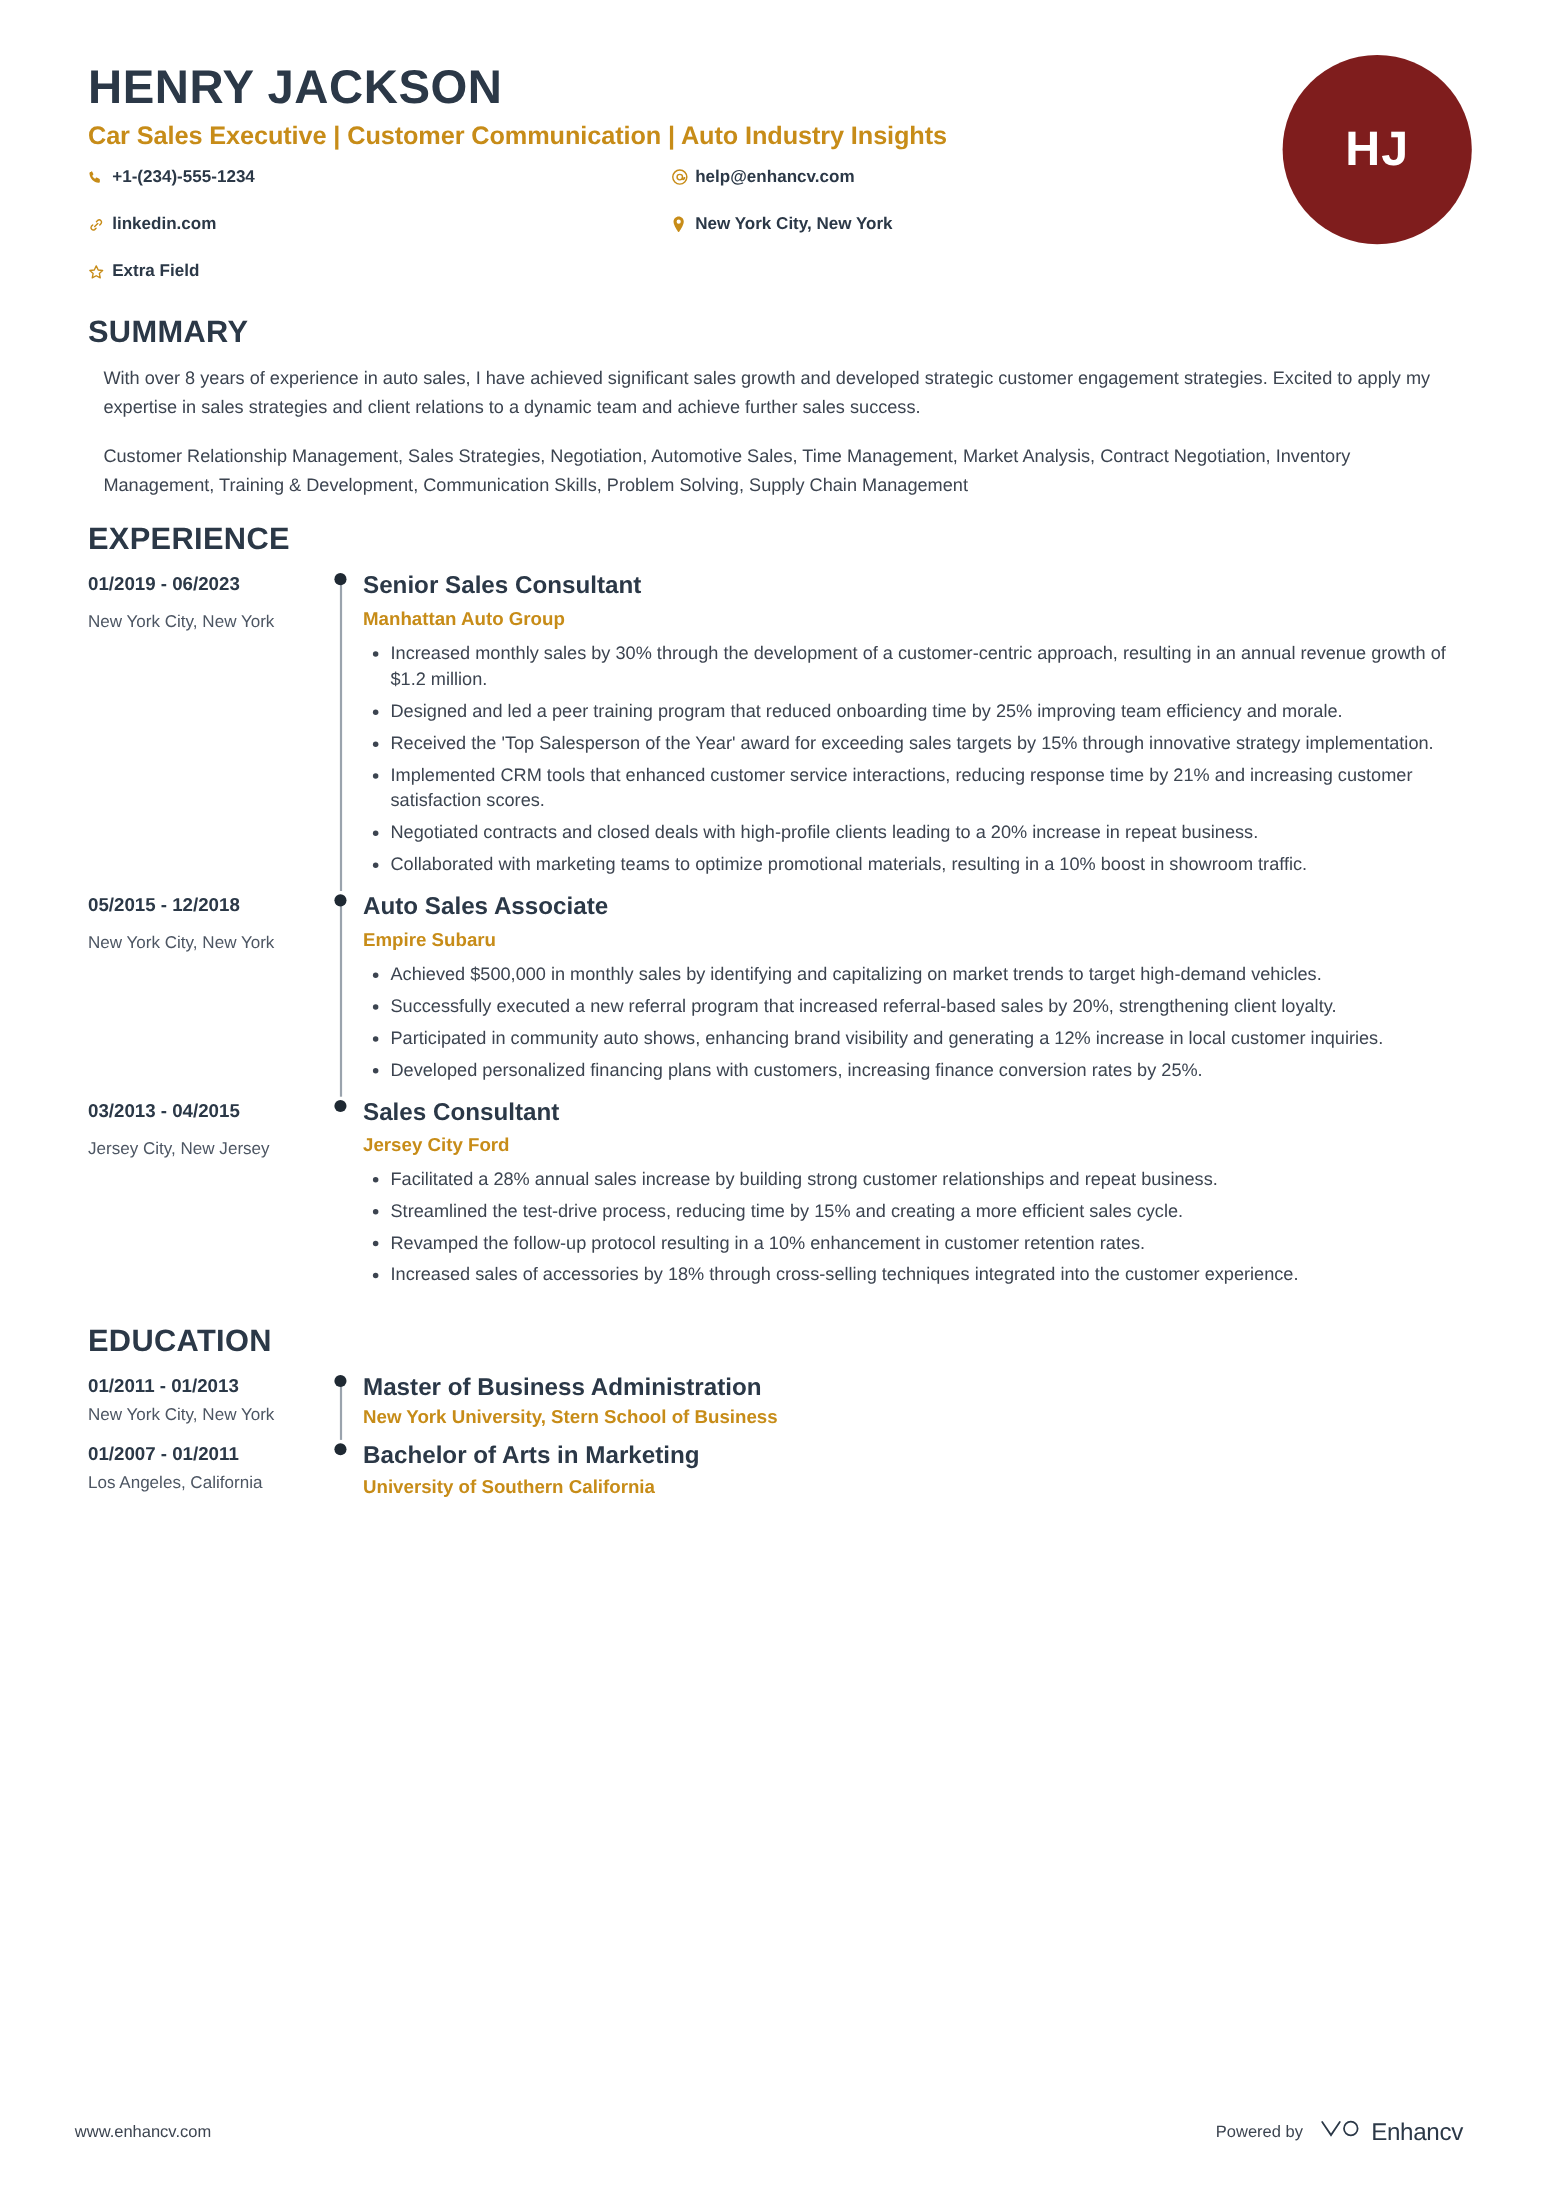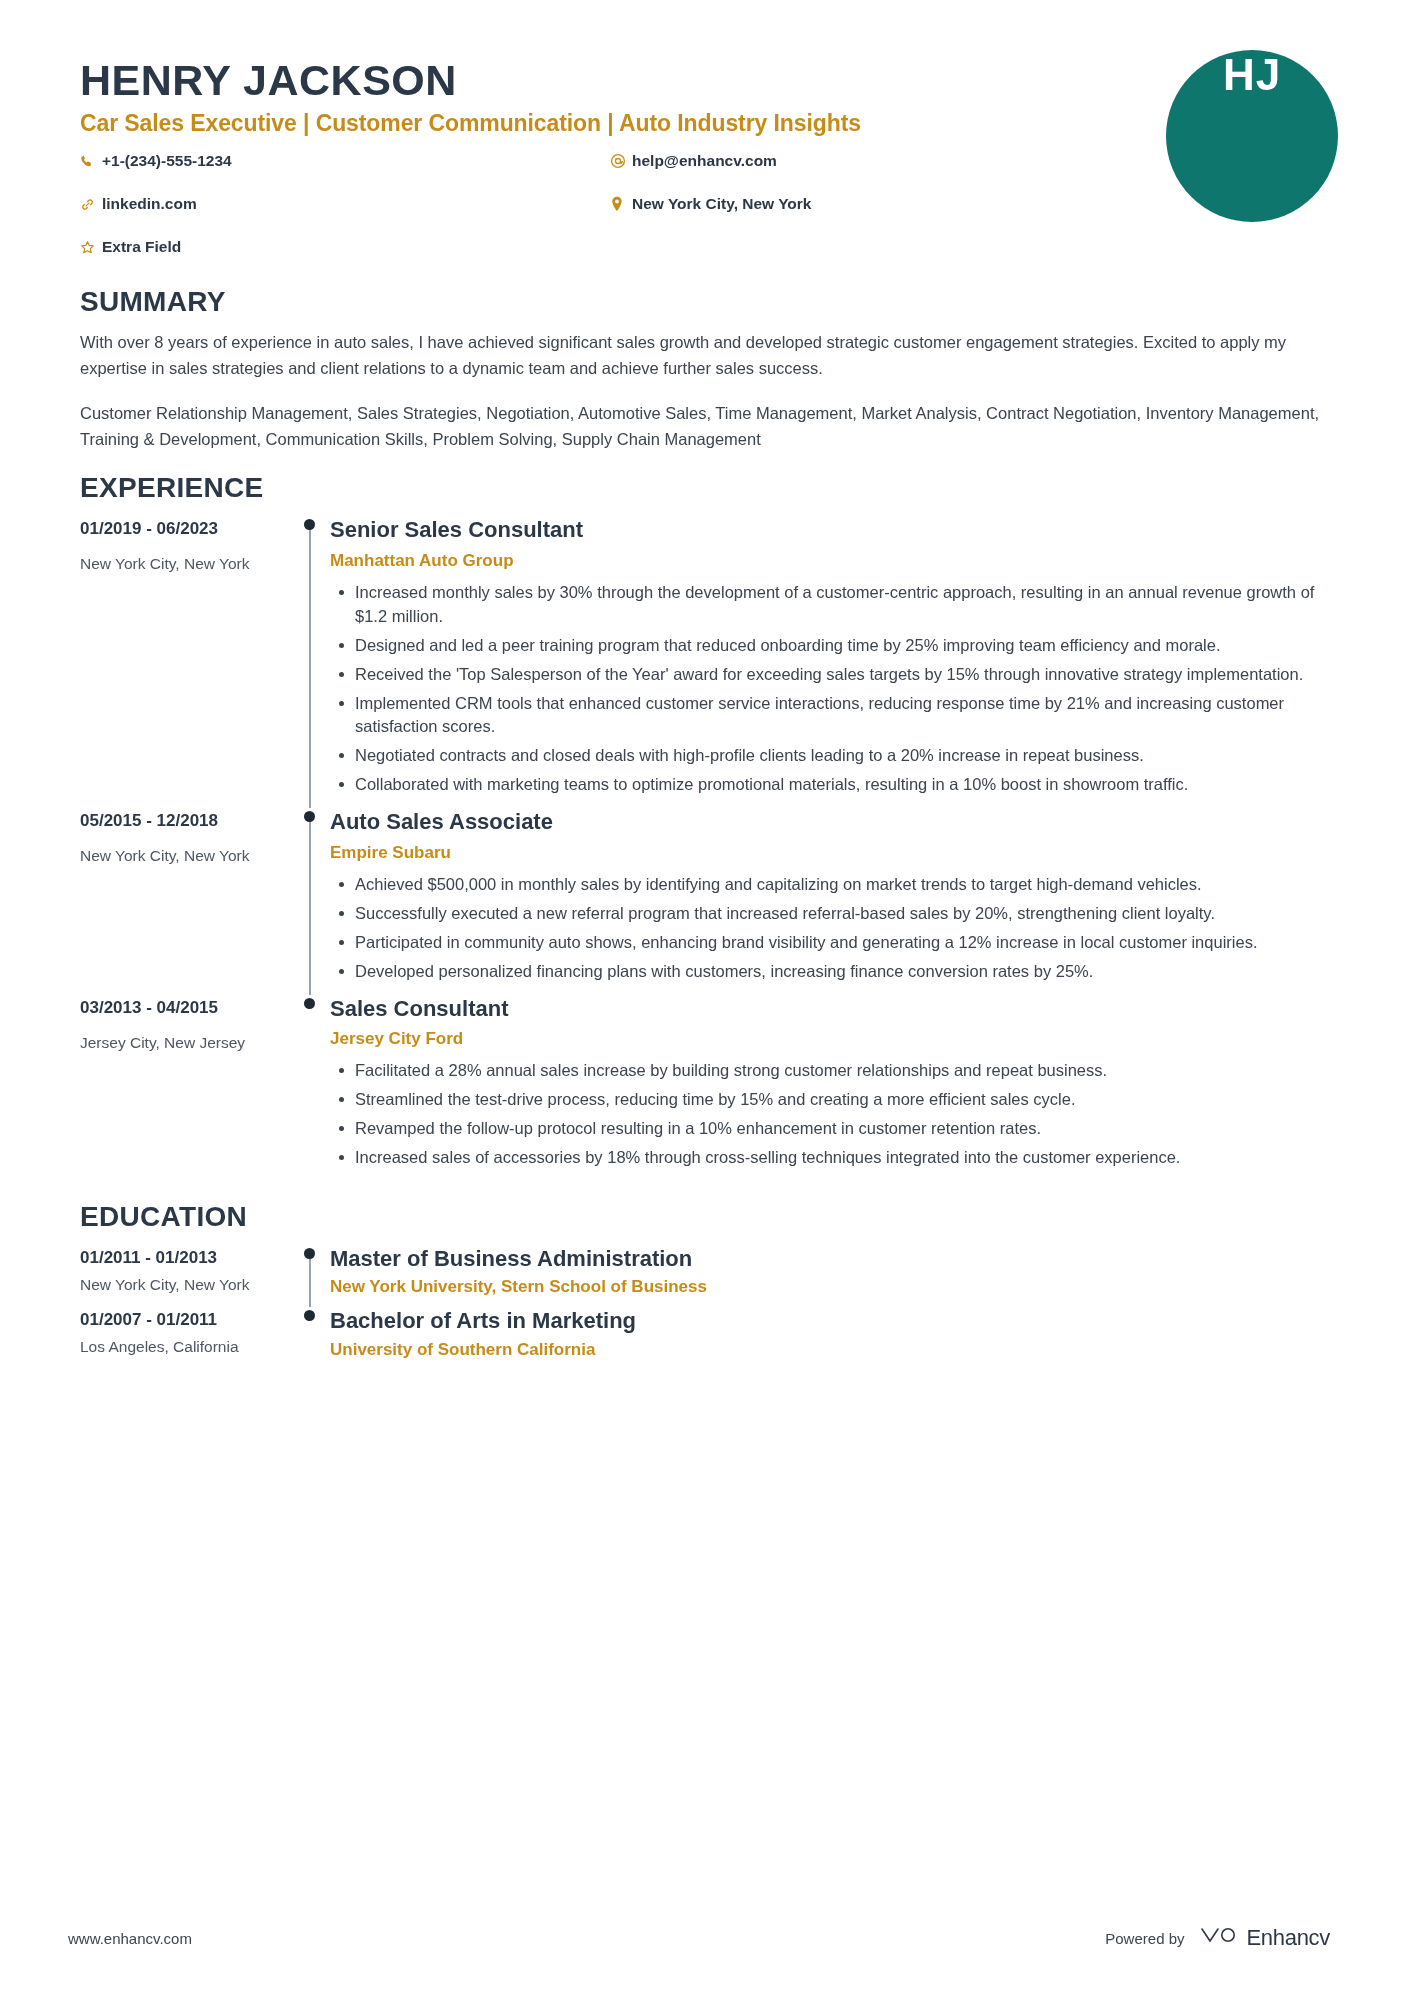--- a/index.html
+++ b/index.html
@@ -66,44 +66,44 @@
     font-size: 15px;
   }
   .contact-item .ico svg { display: block; }
   .avatar {
     position: absolute;
     top: -6px;
     right: -8px;
     width: 172px;
     height: 172px;
     border-radius: 50%;
-    background: #0f766e;
+    background: #7f1d1d;
     color: #ffffff;
     display: flex;
-    align-items: flex-start;
+    align-items: center;
     justify-content: center;
     font-size: 44px;
     font-weight: bold;
     letter-spacing: 1px;
   }
 
   
   .section { margin-top: 20px; }
   .section-title {
     font-size: 28px;
     font-weight: bold;
     color: #2b3847;
     letter-spacing: 0.3px;
     margin: 0 0 12px 0;
   }
   .summary-text, .skills-text {
     font-size: 16.5px;
     line-height: 1.55;
     color: #3c4450;
-    margin: 0;
+    margin: 14px;
     max-width: 1240px;
   }
   .skills-text { margin-top: 18px; }
 
   
   .entry {
     display: grid;
     grid-template-columns: 218px 32px 1fr;
     position: relative;
   }

